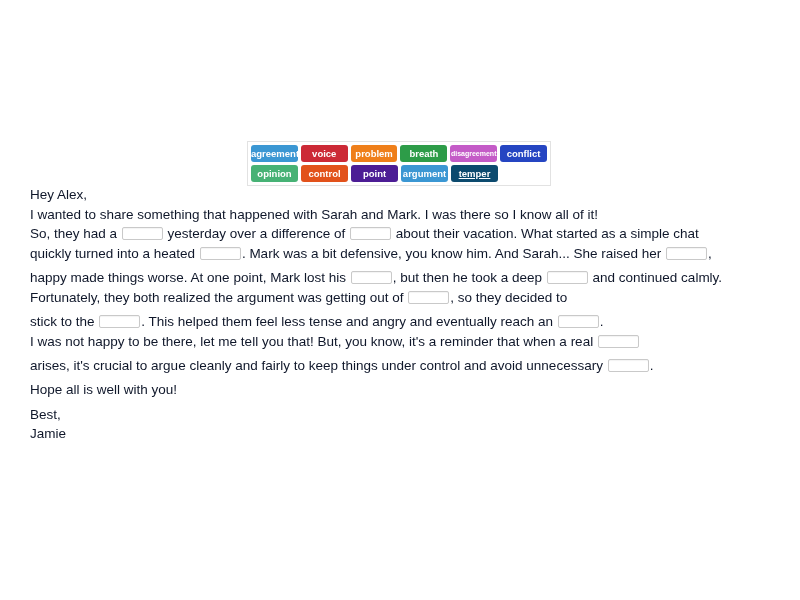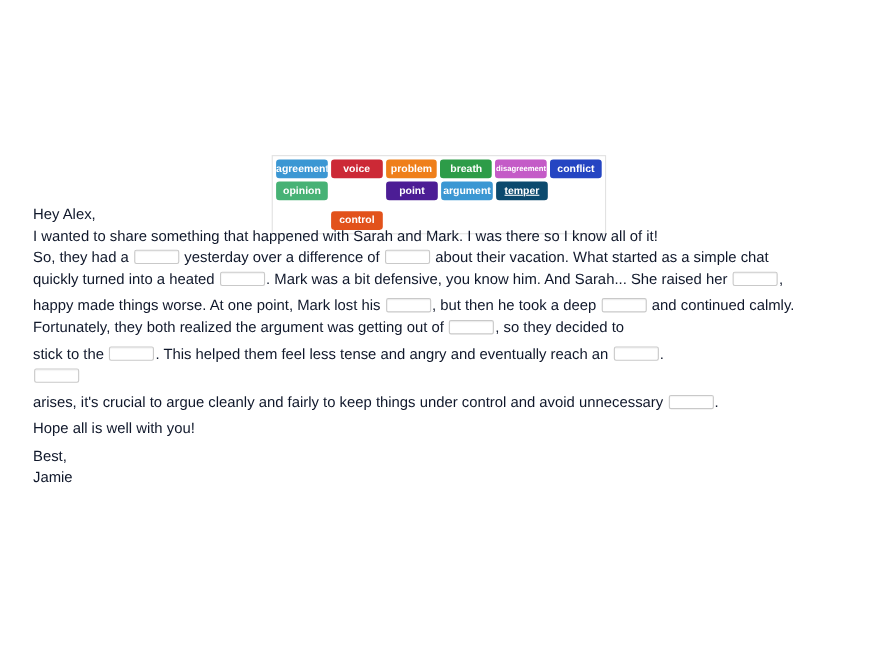--- a/index.html
+++ b/index.html
@@ -85,33 +85,33 @@
       <div class="chip-row" data-name="word-bank-row">
         <span class="chip" data-name="word-chip-agreement" style="background: rgb(59, 151, 211);">agreement</span>
         <span class="chip" data-name="word-chip-voice" style="background: rgb(204, 41, 54);">voice</span>
         <span class="chip" data-name="word-chip-problem" style="background: rgb(239, 127, 26);">problem</span>
         <span class="chip" data-name="word-chip-breath" style="background: rgb(45, 156, 72);">breath</span>
         <span class="chip" data-name="word-chip-disagreement" style="background: rgb(196, 91, 199);">disagreement</span>
         <span class="chip" data-name="word-chip-conflict" style="background: rgb(37, 69, 194);">conflict</span>
       </div>
       <div class="chip-row" data-name="word-bank-row">
         <span class="chip" data-name="word-chip-opinion" style="background: rgb(71, 178, 117);">opinion</span>
-        <span class="chip" data-name="word-chip-control" style="background: rgb(226, 82, 27); margin-top: 27px;">control</span>
+        <span class="chip" data-name="word-chip-control" style="background: rgb(226, 82, 27);">control</span>
         <span class="chip" data-name="word-chip-point" style="background: #4c1d95;">point</span>
         <span class="chip" data-name="word-chip-argument" style="background: rgb(59, 151, 211);">argument</span>
         <span class="chip" data-name="word-chip-temper" style="background: #0c4a6e; text-decoration: underline;">temper</span>
       </div>
     </div>
   <div class="letter" data-name="letter-body">
       <div class="line" data-name="letter-line"><span data-name="letter-text">Hey Alex,</span></div>
       <div class="line" data-name="letter-line"><span data-name="letter-text">I wanted to share something that happened with Sarah and Mark. I was there so I know all of it!</span></div>
       <div class="line" data-name="letter-line"><span data-name="letter-text">So, they had a </span><span class="blank" data-name="blank-slot"></span><span data-name="letter-text"> yesterday over a difference of </span><span class="blank" data-name="blank-slot"></span><span data-name="letter-text"> about their vacation. What started as a simple chat</span></div>
       <div class="line" data-name="letter-line"><span data-name="letter-text">quickly turned into a heated </span><span class="blank" data-name="blank-slot"></span><span data-name="letter-text">. Mark was a bit defensive, you know him. And Sarah... She raised her </span><span class="blank" data-name="blank-slot"></span><span data-name="letter-text">,</span></div>
       <div class="line" data-name="letter-line"><span data-name="letter-text">happy made things worse. At one point, Mark lost his </span><span class="blank" data-name="blank-slot"></span><span data-name="letter-text">, but then he took a deep </span><span class="blank" data-name="blank-slot"></span><span data-name="letter-text"> and continued calmly.</span></div>
       <div class="line" data-name="letter-line"><span data-name="letter-text">Fortunately, they both realized the argument was getting out of </span><span class="blank" data-name="blank-slot"></span><span data-name="letter-text">, so they decided to</span></div>
       <div class="line" data-name="letter-line"><span data-name="letter-text">stick to the </span><span class="blank" data-name="blank-slot"></span><span data-name="letter-text">. This helped them feel less tense and angry and eventually reach an </span><span class="blank" data-name="blank-slot"></span><span data-name="letter-text">.</span></div>
-      <div class="line" data-name="letter-line"><span class="blank" data-name="blank-slot"></span></div>
+      <div class="line" data-name="letter-line"><span data-name="letter-text">I was not happy to be there, let me tell you that! But, you know, it's a reminder that when a real </span><span class="blank" data-name="blank-slot"></span></div>
       <div class="line" data-name="letter-line"><span data-name="letter-text">arises, it's crucial to argue cleanly and fairly to keep things under control and avoid unnecessary </span><span class="blank" data-name="blank-slot"></span><span data-name="letter-text">.</span></div>
       <div class="line" data-name="letter-line"><span data-name="letter-text">Hope all is well with you!</span></div>
       <div class="line" data-name="letter-line"><span data-name="letter-text">Best,</span></div>
       <div class="line" data-name="letter-line"><span data-name="letter-text">Jamie</span></div>
     </div>
 </div>
 
 </body></html>

